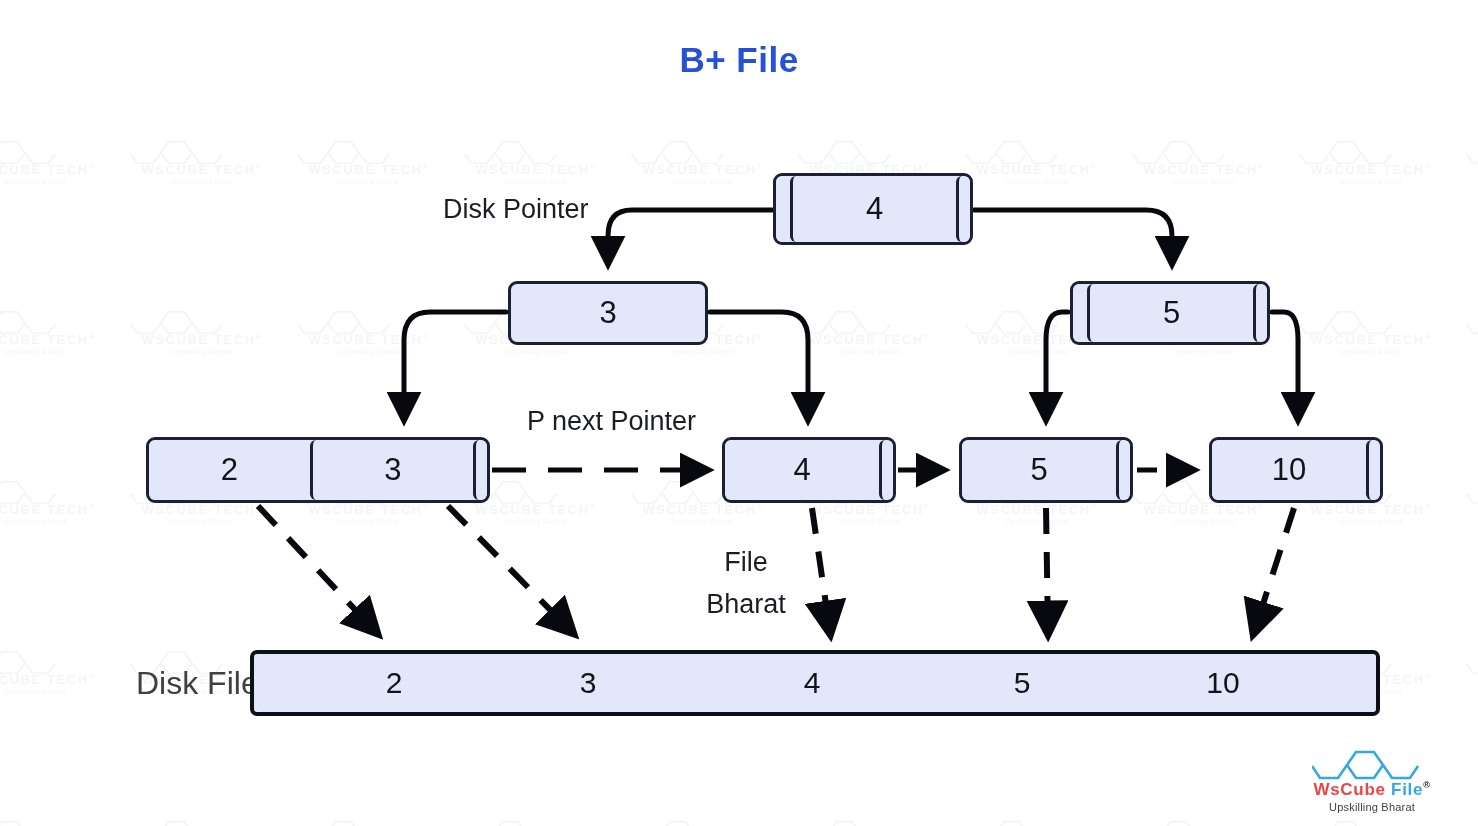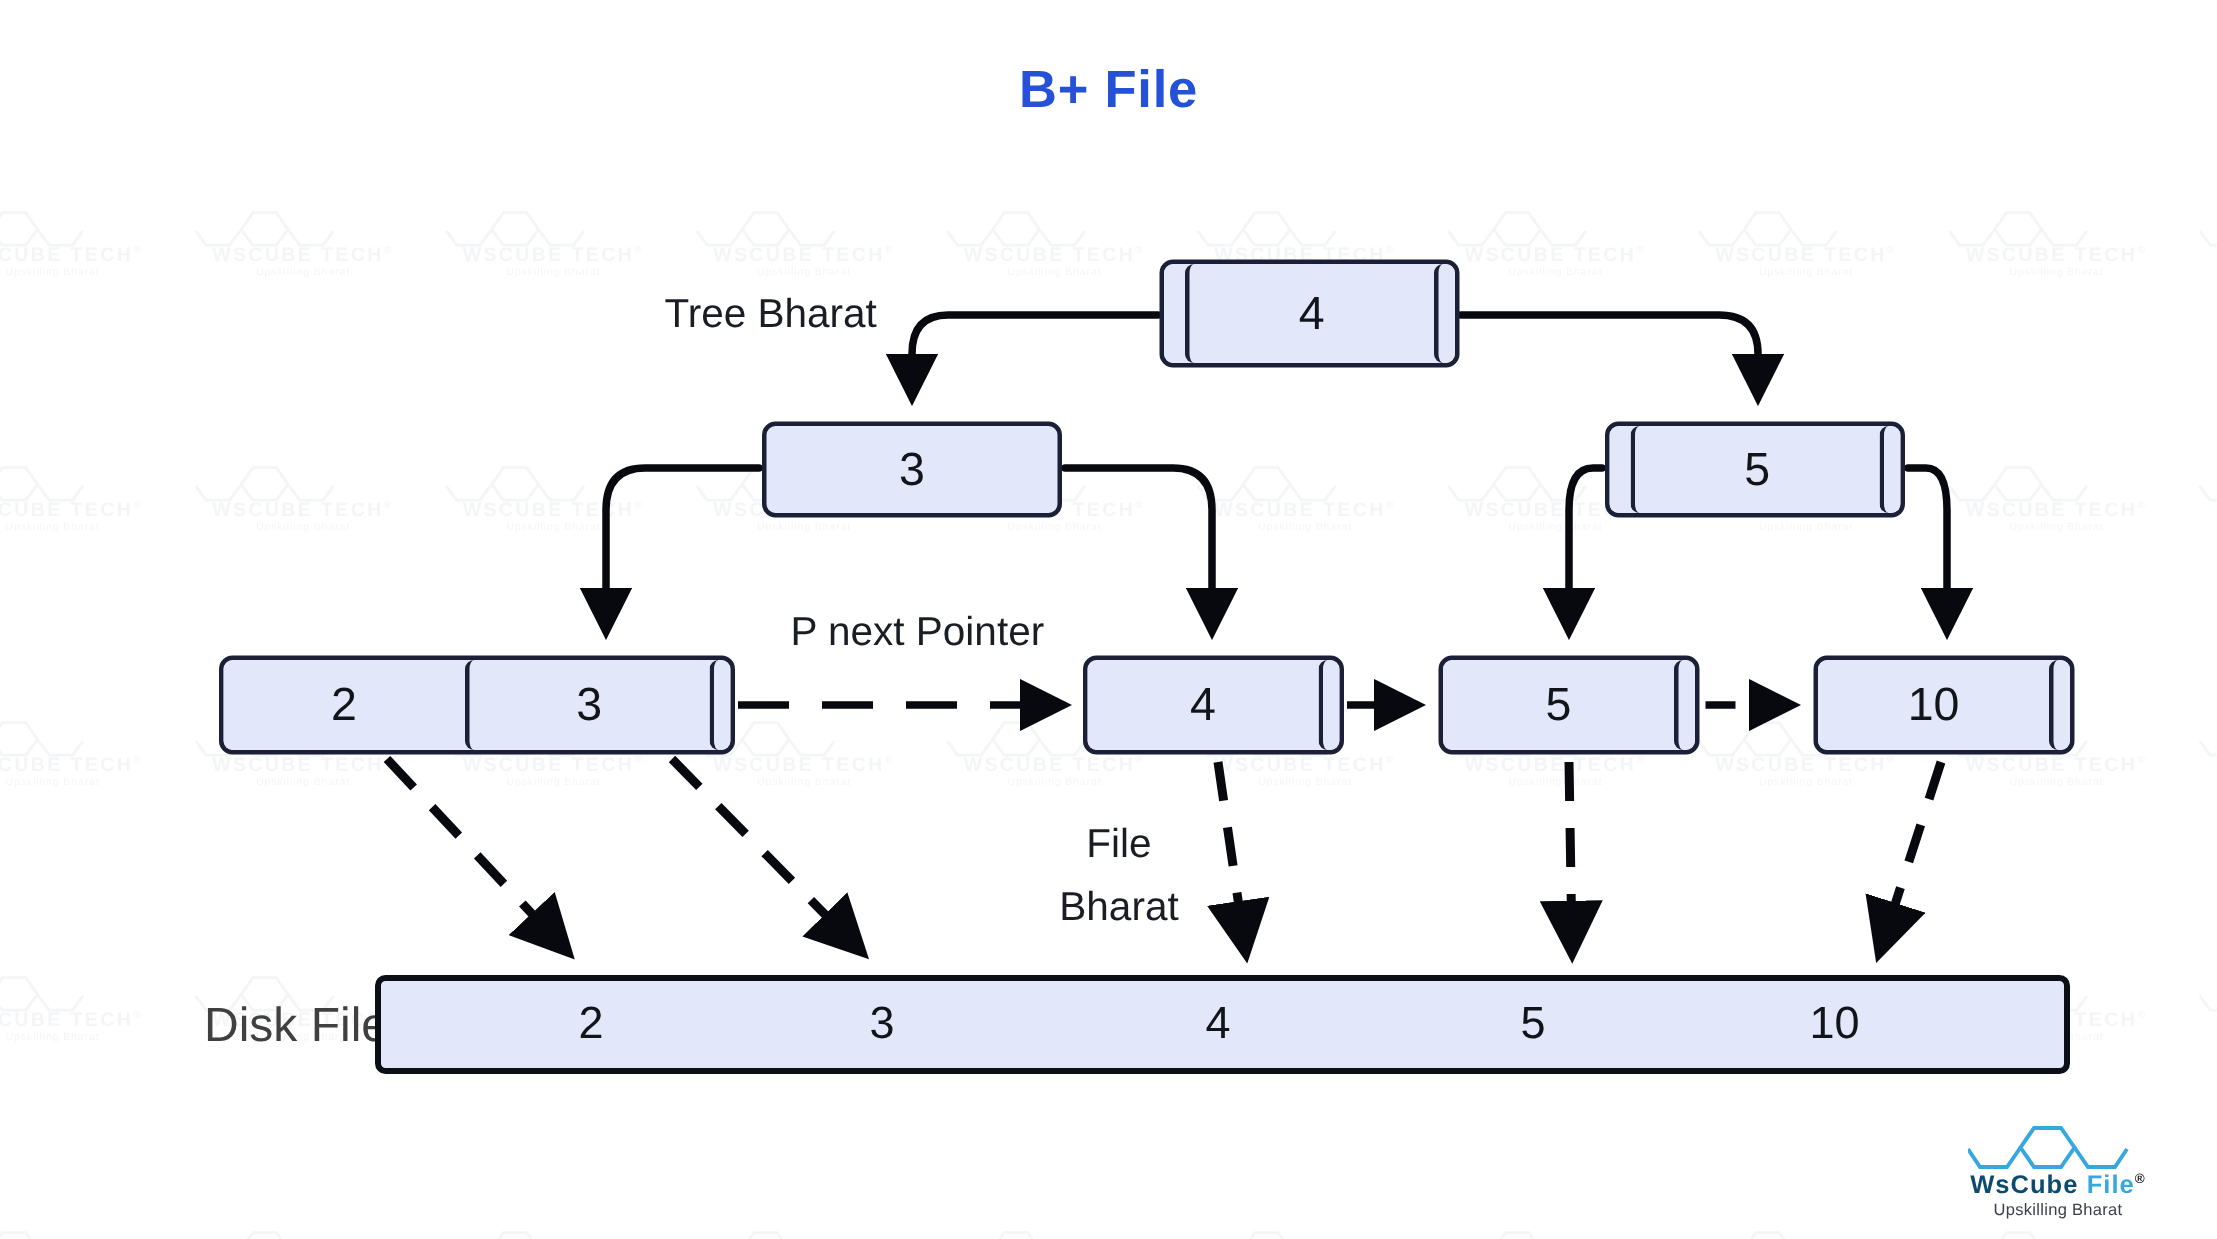--- a/index.html
+++ b/index.html
@@ -89,21 +89,21 @@
   .lbl{position:absolute;font-size:27px;color:#1a1d24;white-space:nowrap;}
   #lbl-tree{left:443px;top:194px;}
   #lbl-pnext{left:527px;top:406px;}
   #lbl-data{left:700px;top:541px;text-align:center;width:92px;line-height:42px;white-space:normal;}
 
   
   #logo{position:absolute;left:1292px;top:748px;width:160px;text-align:center;}
   #logo .logo-name{
     font-size:17px;font-weight:700;letter-spacing:.7px;white-space:nowrap;
   }
-  #logo .w1{color:#0c4a6e;}
+  #logo .w1{color:#ef4444;}
   #logo .w2{color:#35a8df;}
   #logo .reg{font-size:9px;vertical-align:super;color:#23252b;}
   #logo .logo-sub{font-size:11px;color:#3c4049;margin-top:1px;letter-spacing:.2px;}
 </style>
 </head>
 <body>
 
 <div id="stage">
 
   <div id="watermarks">
@@ -744,21 +744,21 @@
   <div class="node" style="left:959px;top:437px;width:174px;height:66px;">
     <div class="cell wide">5</div>
     <div class="cell narrow"></div>
   </div>
 
   <div class="node" style="left:1209px;top:437px;width:174px;height:66px;">
     <div class="cell wide">10</div>
     <div class="cell narrow"></div>
   </div>
 
-  <div class="lbl" id="lbl-tree">Tree Bharat</div>
+  <div class="lbl" id="lbl-tree">Disk Pointer</div>
   <div class="lbl" id="lbl-pnext">P next Pointer</div>
   <div class="lbl" id="lbl-data">
     <span>File</span><br>
     <span>Bharat</span>
   </div>
 
   <div id="disklabel">Disk File</div>
   <div id="diskbar" style="left:250px;top:650px;width:1130px;height:66px;">
     <div class="diskval" style="left:110px;width:60px;">2</div>
     <div class="diskval" style="left:304px;width:60px;">3</div>

